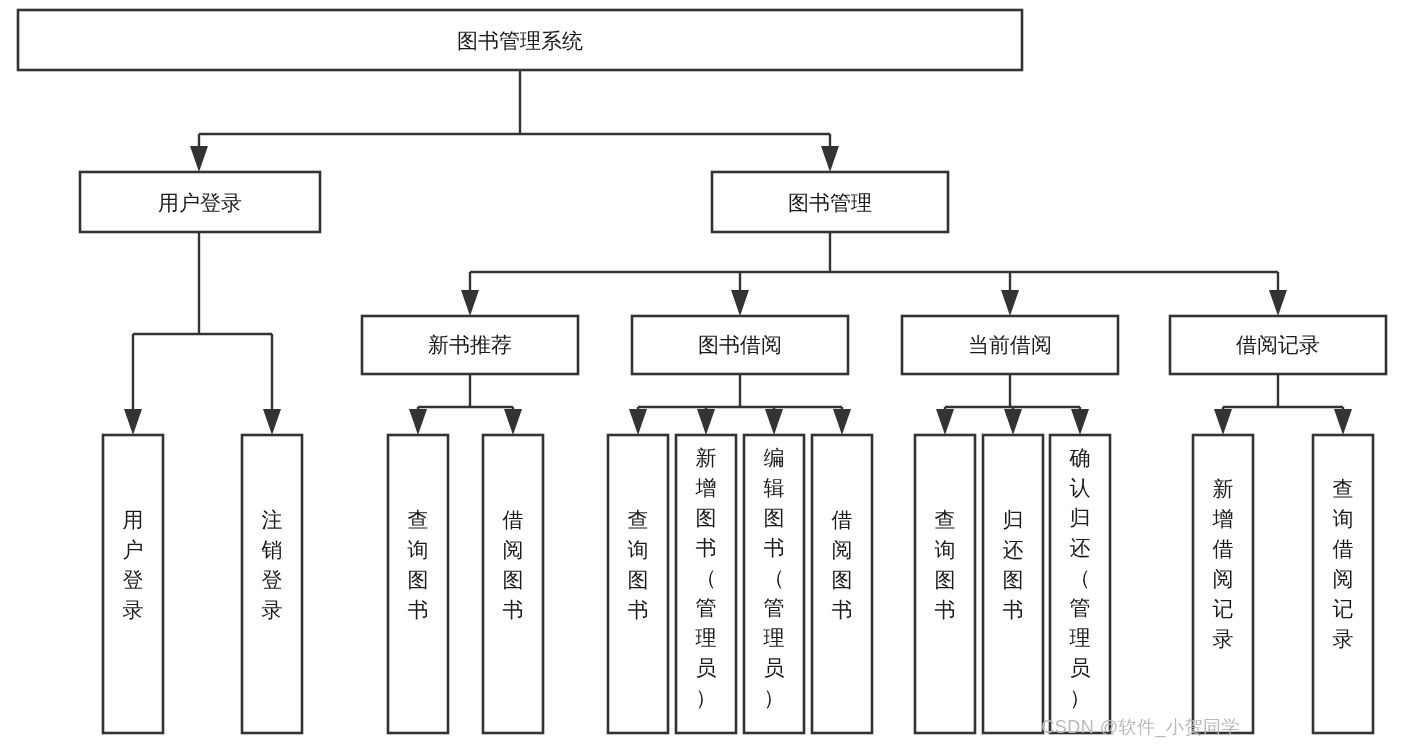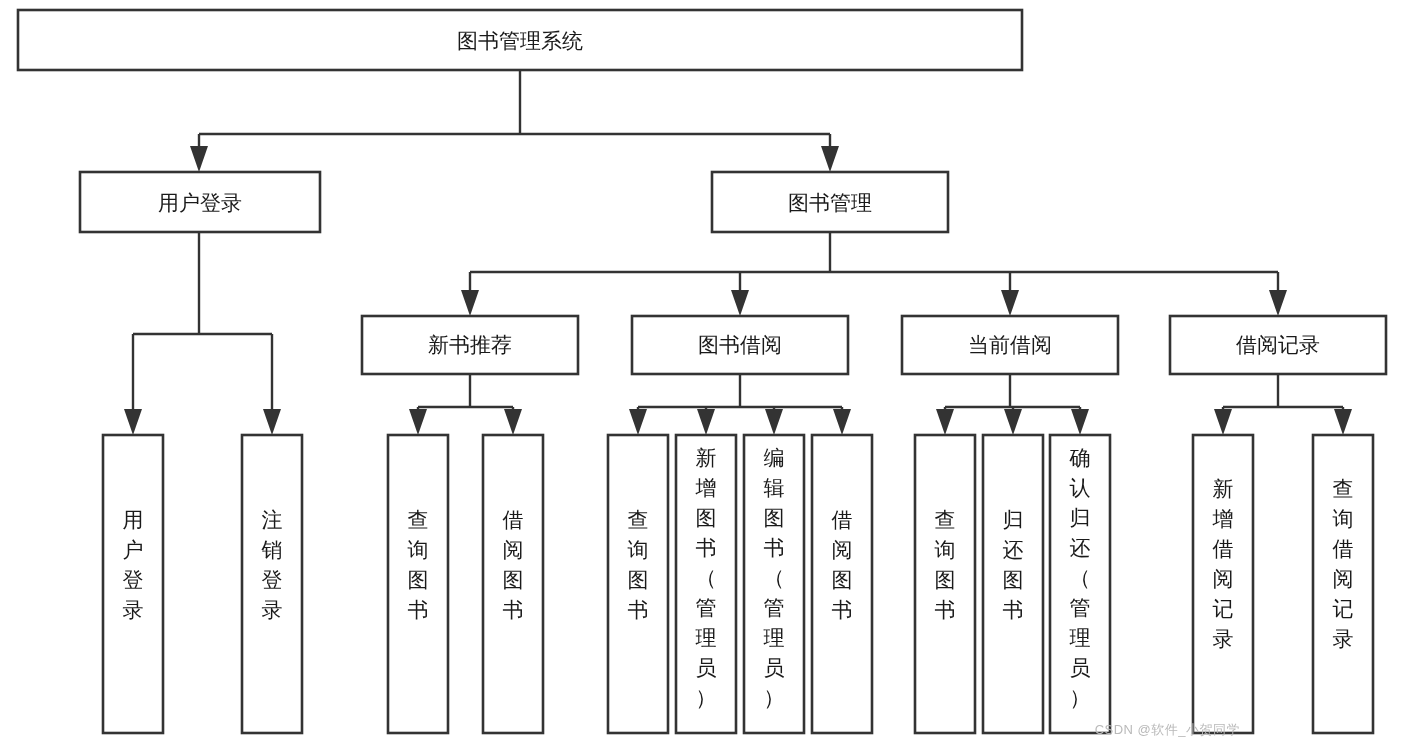--- a/index.html
+++ b/index.html
@@ -53,21 +53,21 @@
     font-family: "Liberation Sans", "DejaVu Sans", sans-serif;
     font-size: 21px;
     fill: #1a1a1a;
     text-anchor: middle;
   }
   .watermark {
     position: absolute;
     right: 10px;
     bottom: 8px;
     font-family: "Liberation Sans", "DejaVu Sans", sans-serif;
-    font-size: 13px;
+    font-size: 18px;
     color: #b9b9b9;
     letter-spacing: 0.5px;
     white-space: nowrap;
     user-select: none;
   }
 </style>
 </head>
 <body>
 
 <div id="diagram-root">

